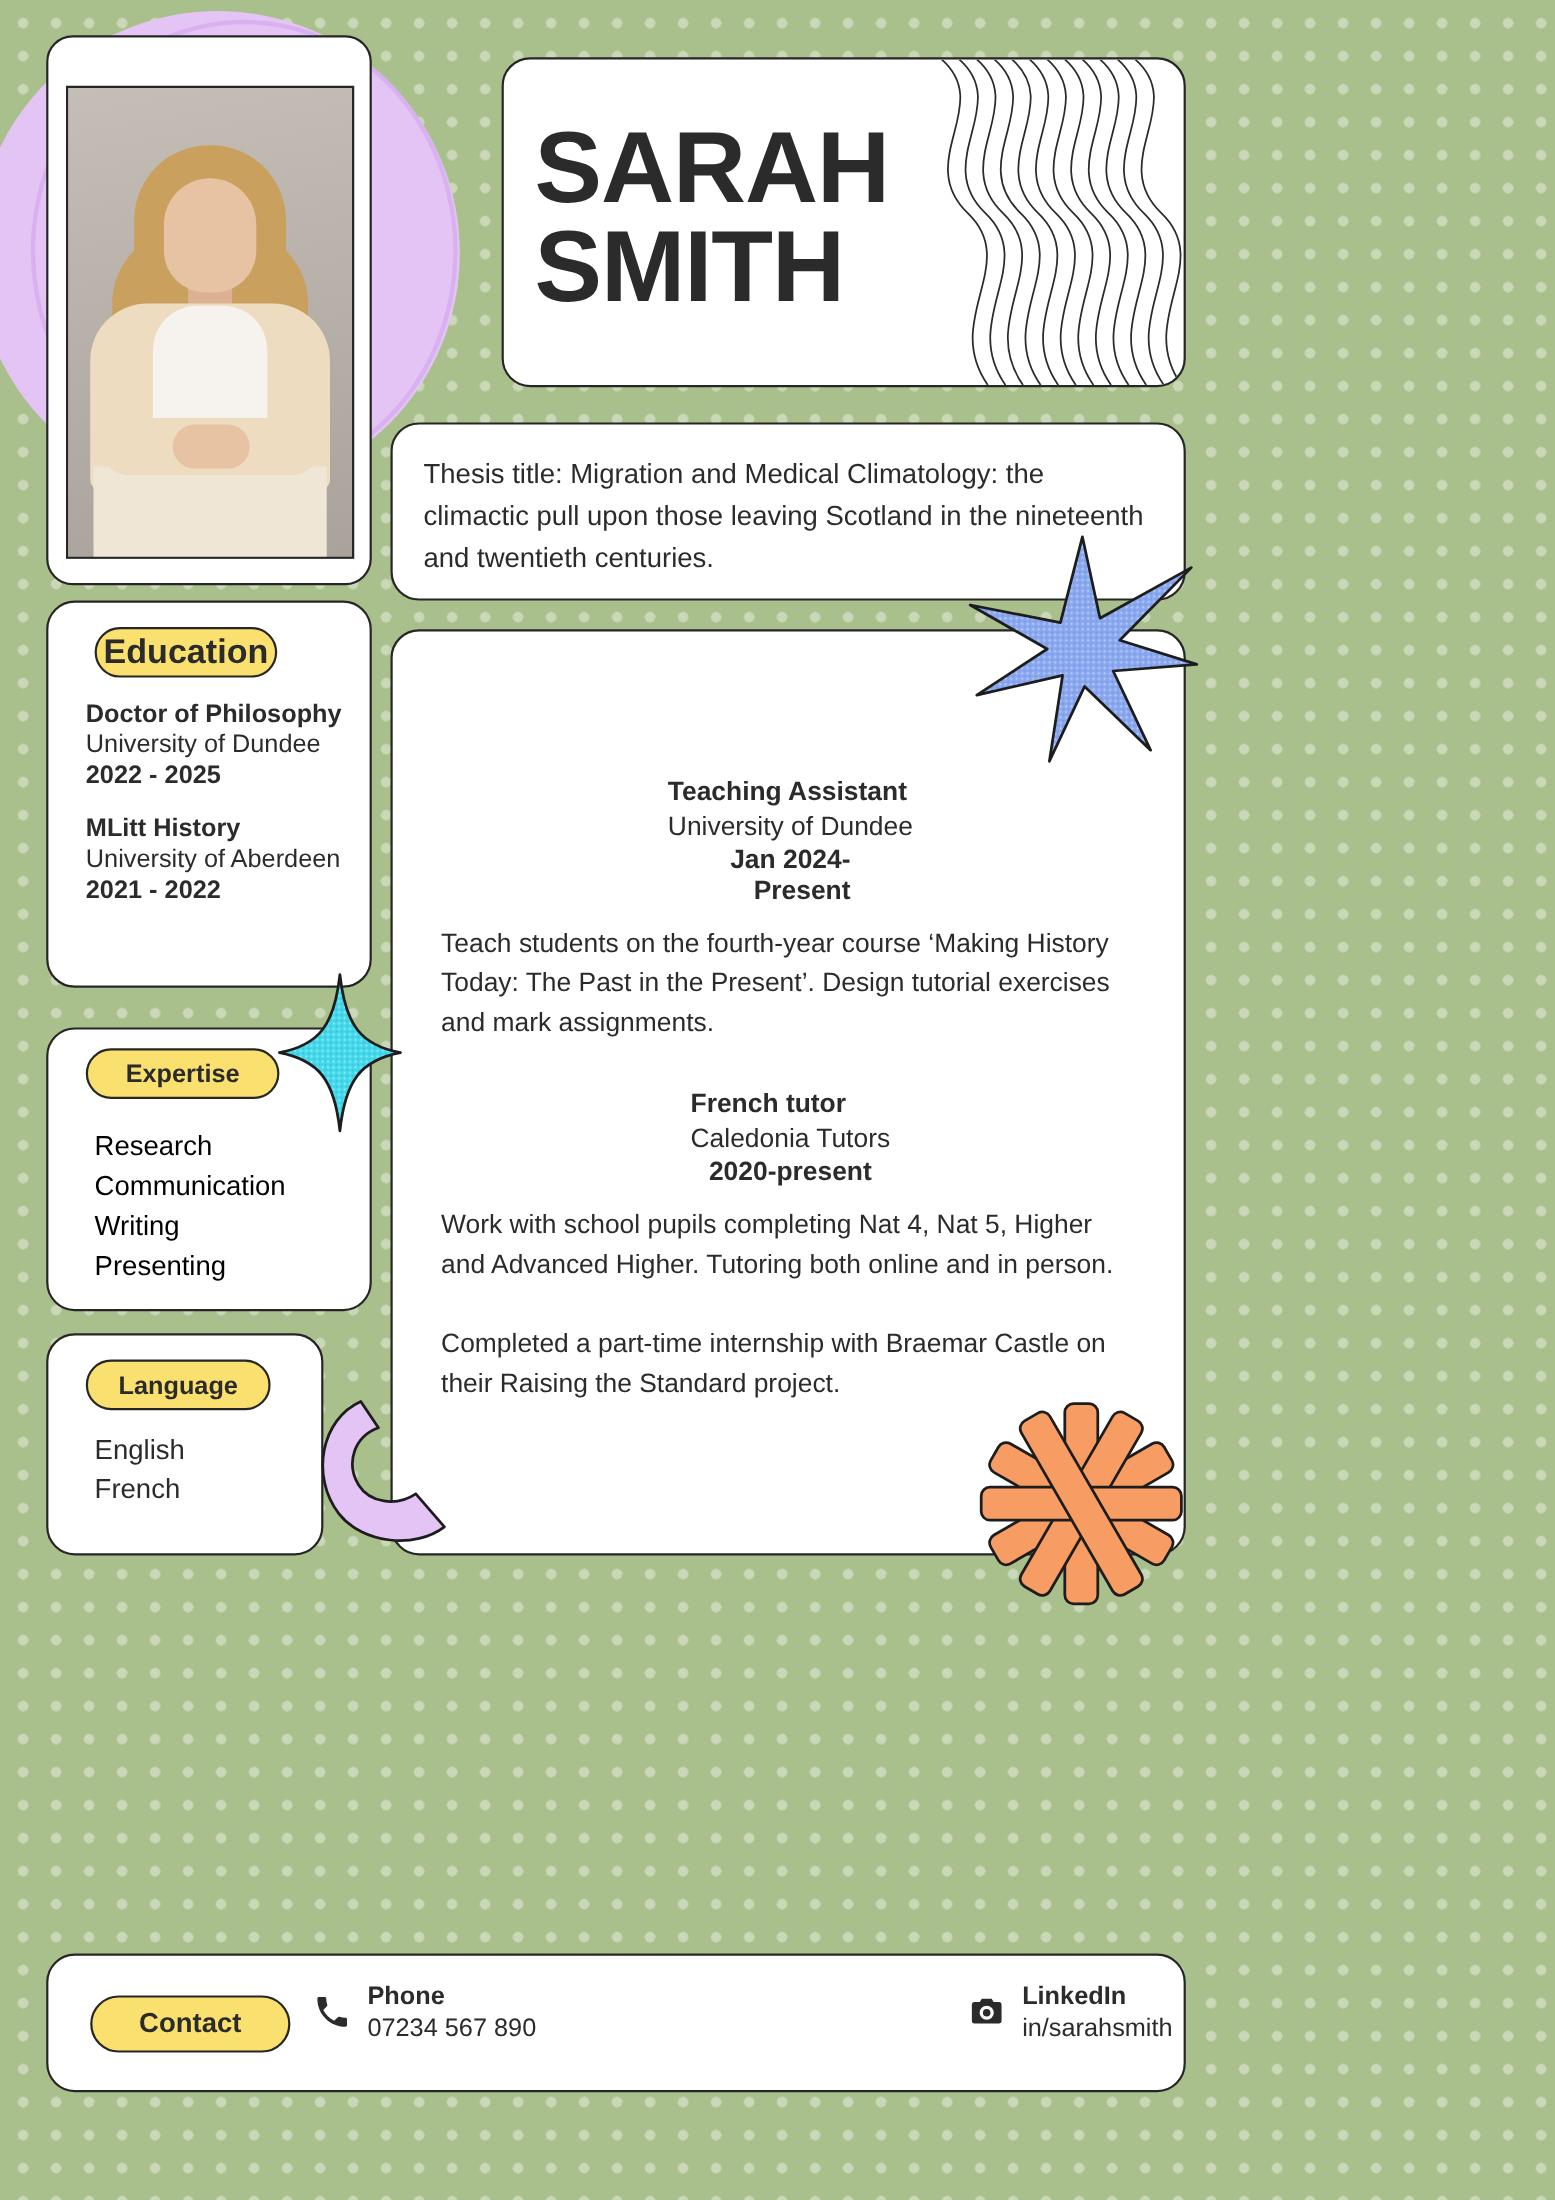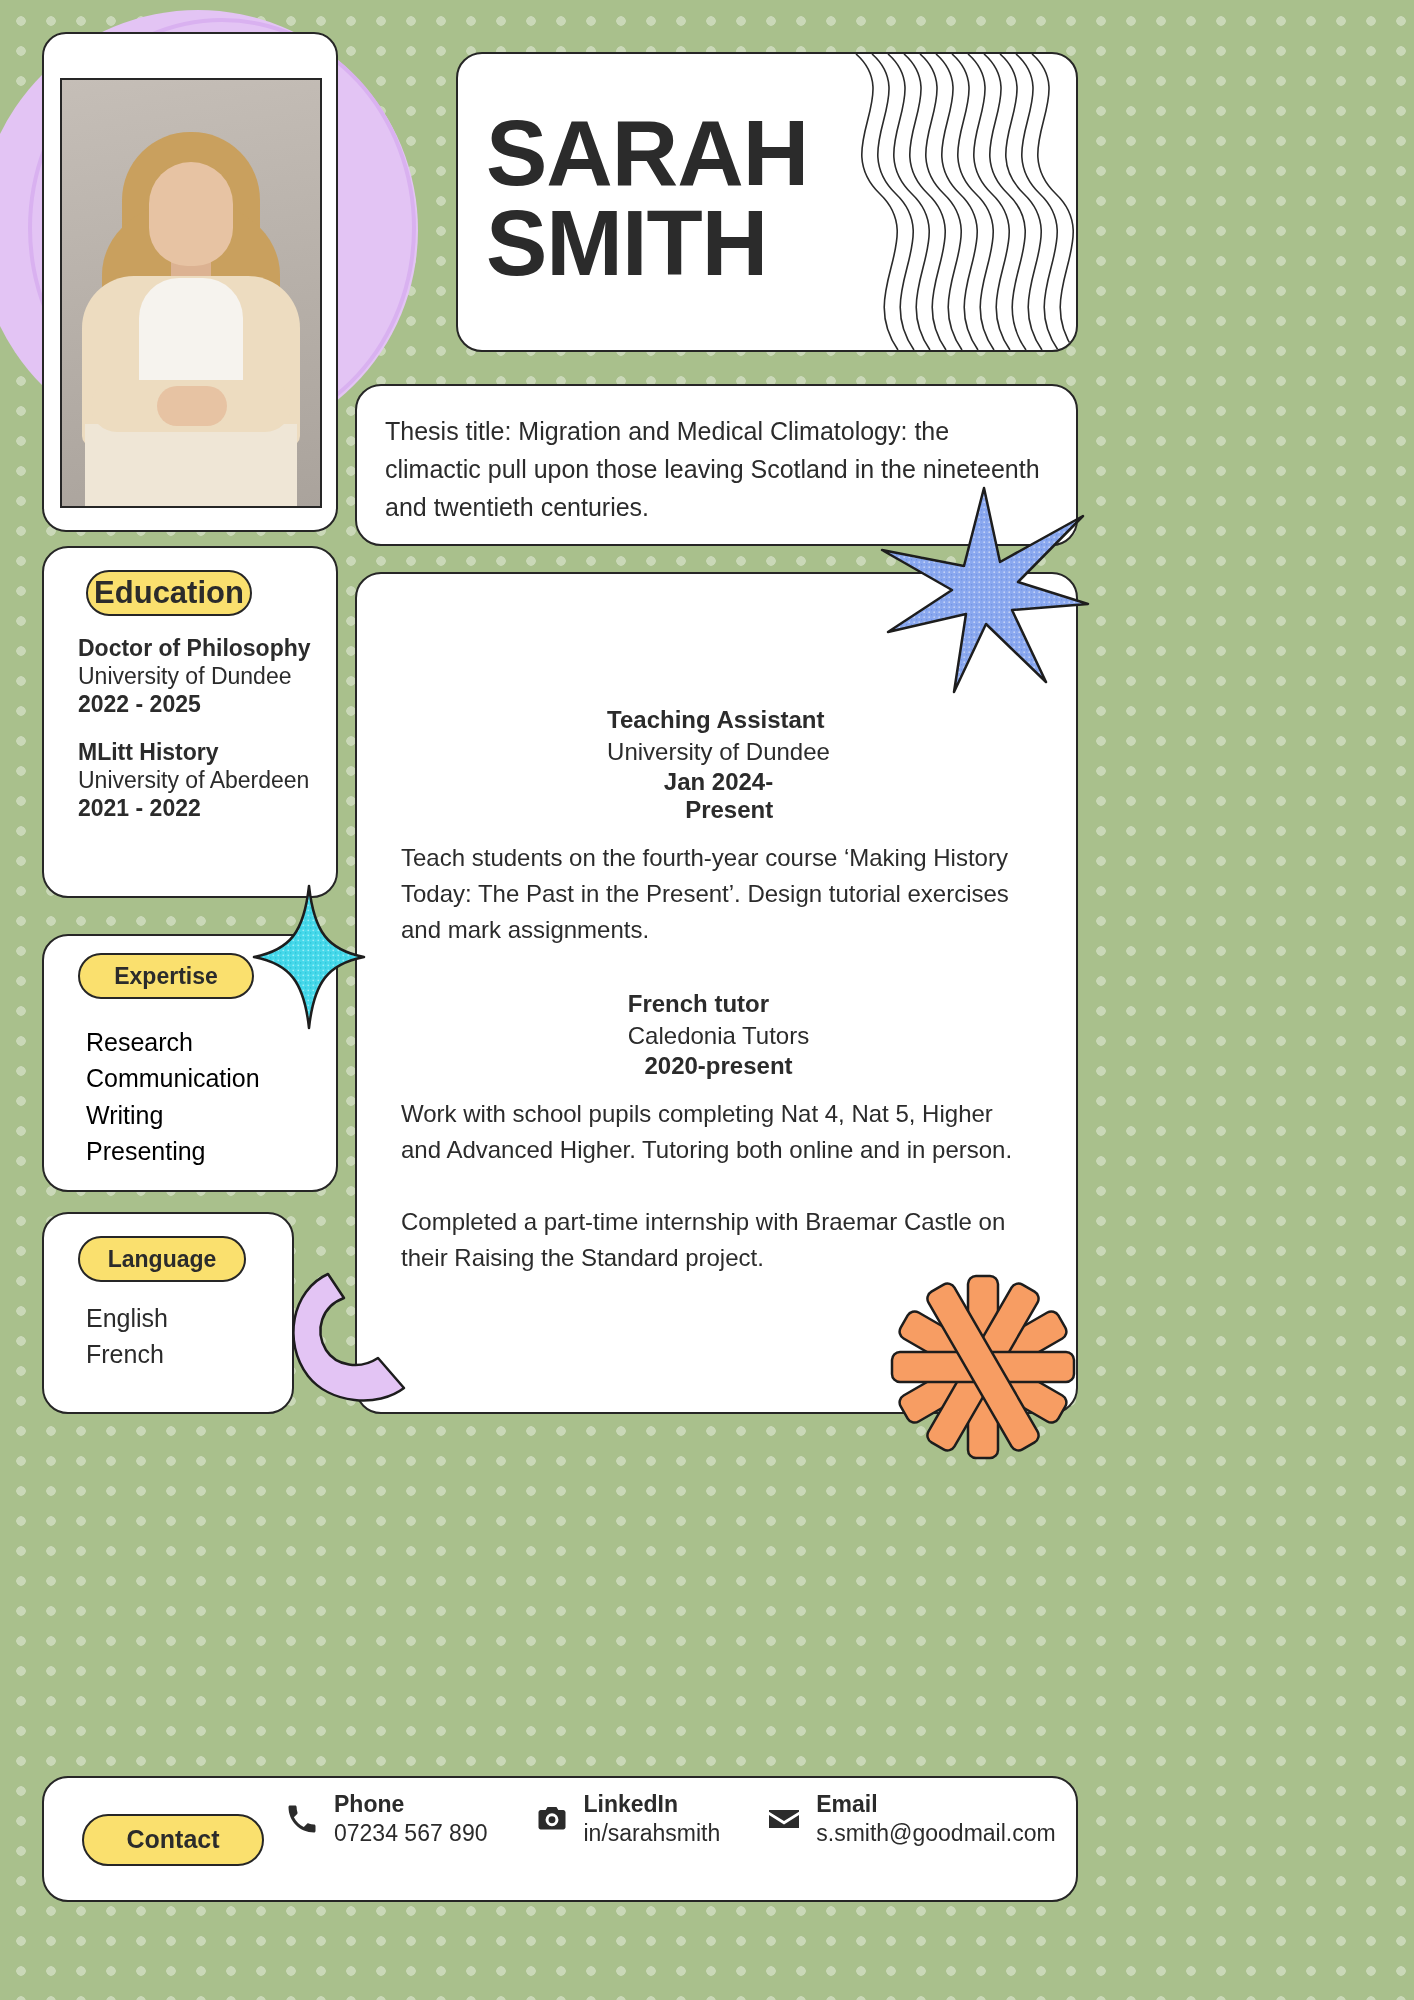--- a/index.html
+++ b/index.html
@@ -164,22 +164,22 @@
   .job-title { font-size: 24px; font-weight: 700; color: #2b2b2b; line-height: 1.18; }
   .job-org   { font-size: 24px; color: #2b2b2b; line-height: 1.3; margin-top: 2px; }
   .job-date  { font-size: 24px; font-weight: 700; color: #2b2b2b; text-align: right;
                line-height: 1.18; white-space: pre-line; }
   .job-desc  { font-size: 24px; color: #2b2b2b; line-height: 1.5; margin-top: 16px; }
 
   
   #contact-card { left: 42px; top: 1776px; width: 1036px; height: 126px; }
   #contact-pill { position: absolute; left: 38px; top: 36px; width: 182px; height: 52px;
                   line-height: 47px; font-size: 25px; }
-  #contact-items { position: absolute; left: 240px; top: 12px; right: 10px;
-                   display: flex; gap: 46px; }
+  #contact-items { position: absolute; left: 240px; top: 22px; right: 10px;
+                   display: flex; gap: 46px; justify-content: space-between; }
   .contact-item { display: flex; align-items: center; gap: 14px; }
   .contact-icon { width: 36px; height: 36px; flex: 0 0 36px; color: #2b2b2b; }
   .contact-label { font-size: 23px; font-weight: 700; color: #2b2b2b; line-height: 1.25; }
   .contact-value { font-size: 23px; color: #2b2b2b; line-height: 1.25; }
 
   
   .deco { position: absolute; z-index: 8; }
   #star-blue  { left: 878px; top: 486px;  width: 212px; height: 212px; }
   #diamond-cyan { left: 252px; top: 884px; width: 114px; height: 146px; z-index: 9; }
   #arc-purple { left: 286px; top: 1272px; width: 126px; height: 134px; z-index: 9; }
@@ -317,29 +317,20 @@
     <div class="contact-item">
       <svg class="contact-icon" viewBox="0 0 24 24" fill="currentColor">
         <path d="M9 4l-1.2 2H4.5C3.7 6 3 6.7 3 7.5v10c0 .8.7 1.5 1.5 1.5h15c.8 0 1.5-.7 1.5-1.5v-10c0-.8-.7-1.5-1.5-1.5h-3.3L15 4H9zm3 4.2a4.3 4.3 0 110 8.6 4.3 4.3 0 010-8.6zm0 2a2.3 2.3 0 100 4.6 2.3 2.3 0 000-4.6z"></path>
       </svg>
       <div>
         <div class="contact-label">LinkedIn</div>
         <div class="contact-value">in/sarahsmith</div>
       </div>
     </div>
 
-    <div class="contact-item">
-      <svg class="contact-icon" viewBox="0 0 24 24" fill="currentColor">
-        <path d="M2 6h20v1.1l-10 6.2-10-6.2V6zm0 3.4l10 6.2 10-6.2V18H2V9.4z"></path>
-      </svg>
-      <div>
-        <div class="contact-label">Email</div>
-        <div class="contact-value">s.smith@goodmail.com</div>
-      </div>
-    </div>
 
   </div>
 </div>
 
 <svg class="deco" id="star-blue" viewBox="0 0 212 212">
   <defs>
     <pattern id="speck" width="5" height="5" patternUnits="userSpaceOnUse">
       <rect width="5" height="5" fill="#8aa8ef"></rect>
       <circle cx="1.2" cy="1.2" r="0.9" fill="#c3d2f7"></circle>
       <circle cx="3.6" cy="3.8" r="0.7" fill="#6f90e3"></circle>

